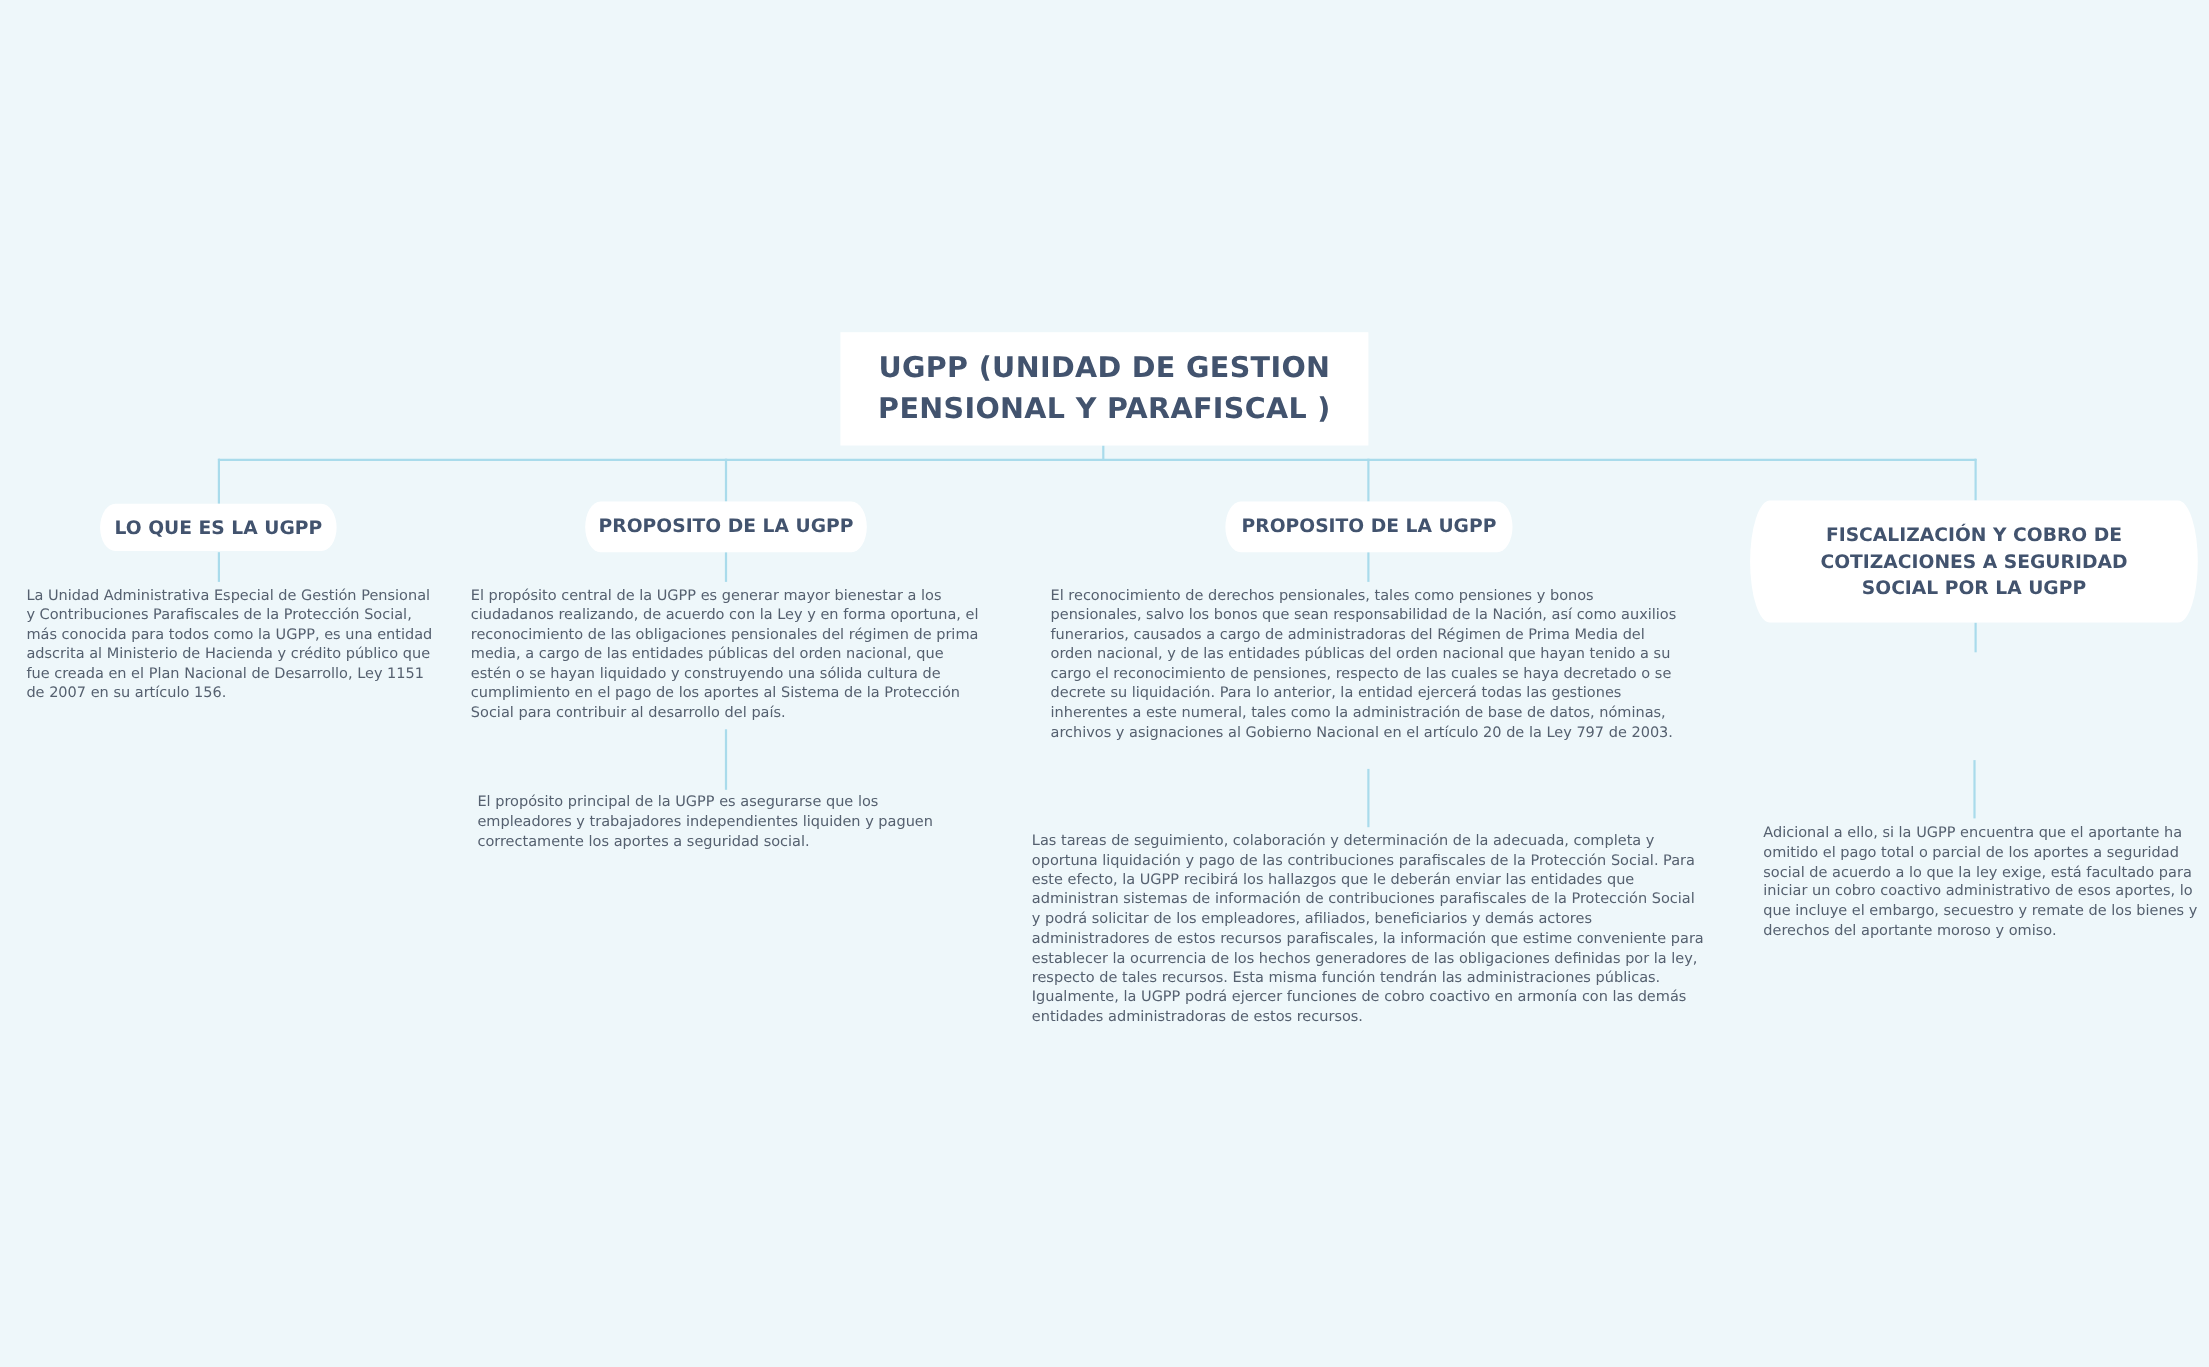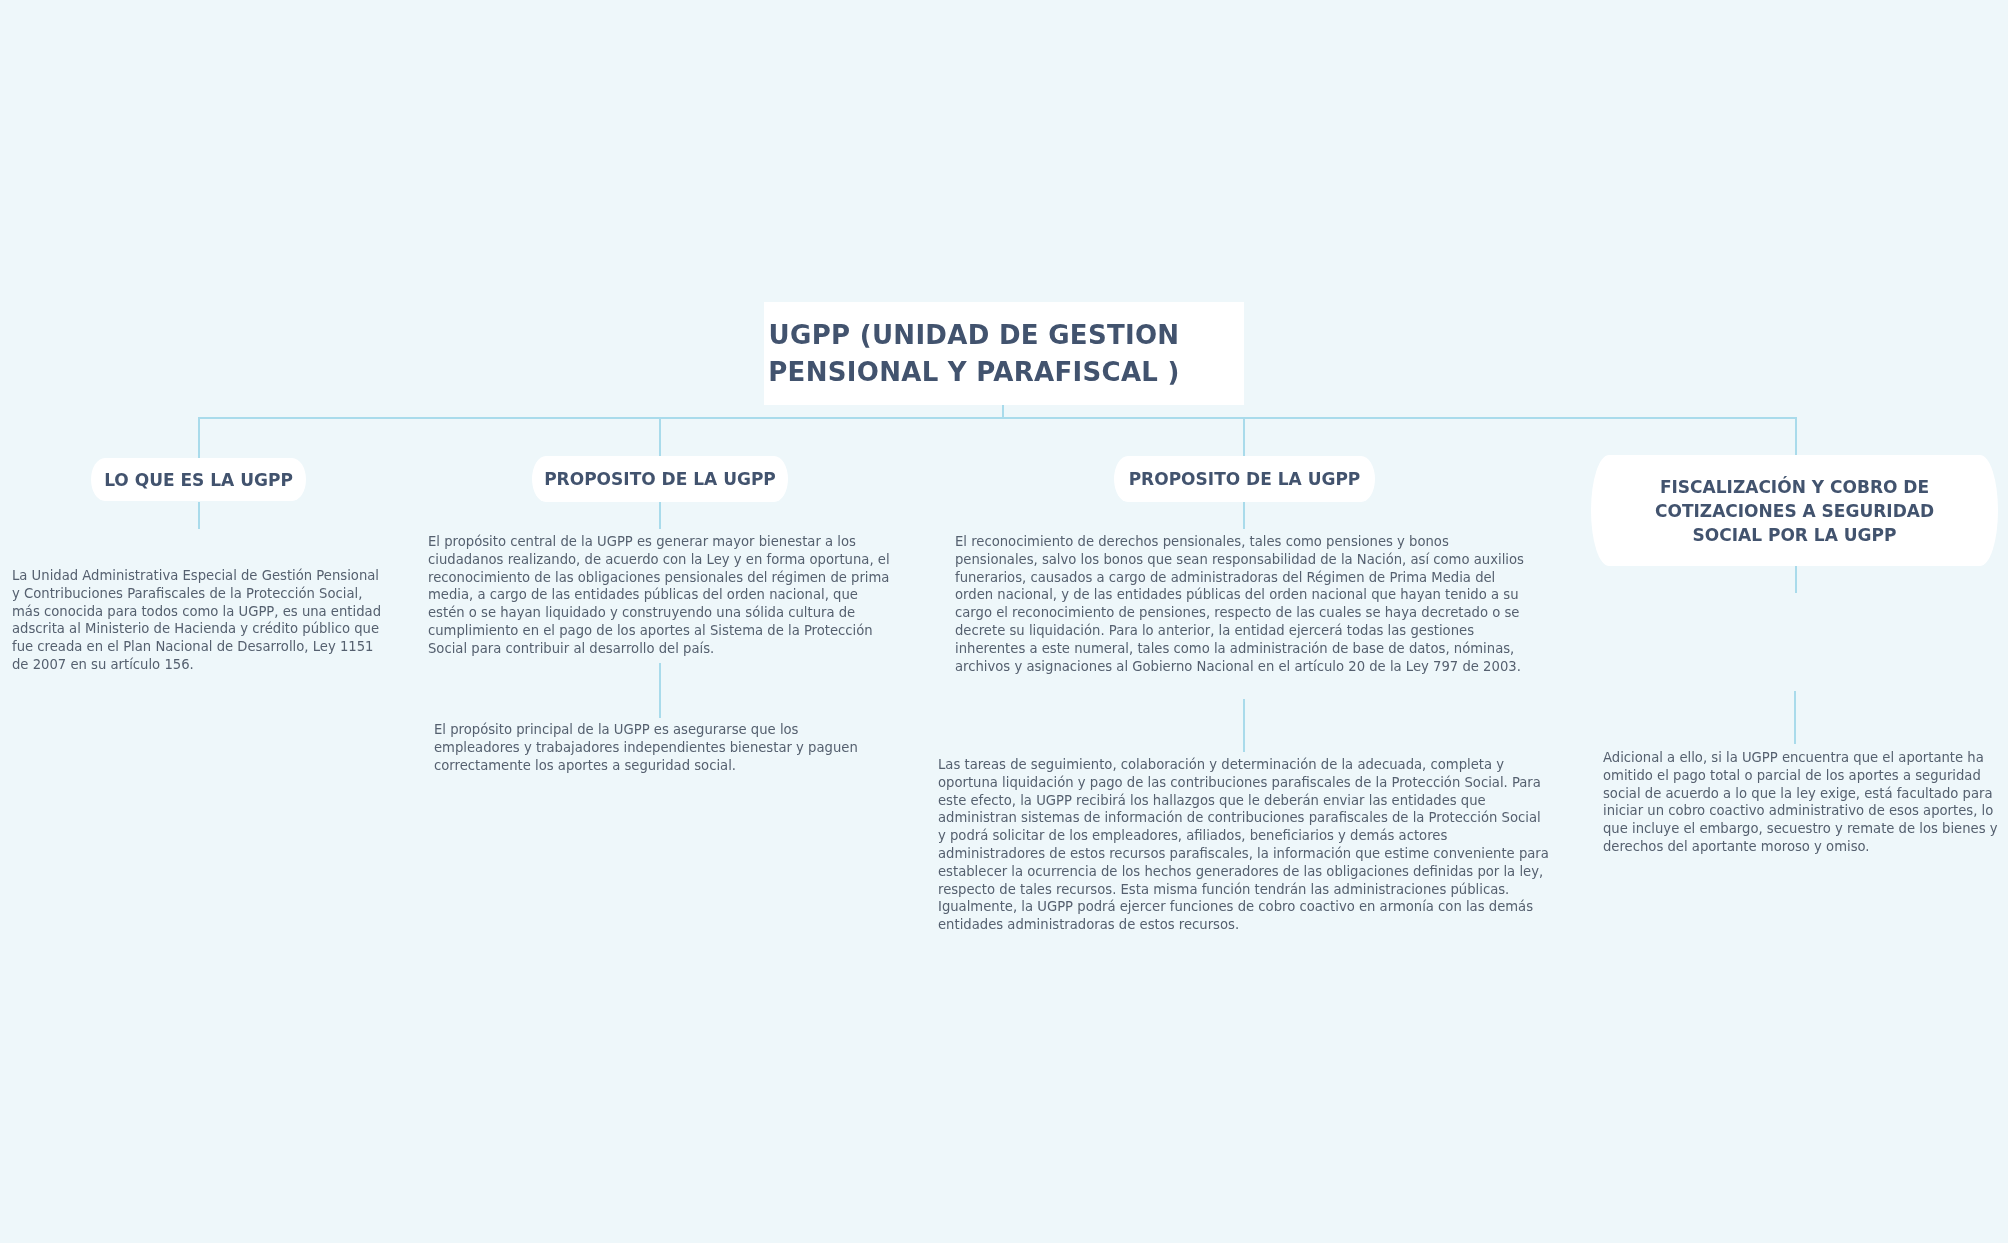--- a/index.html
+++ b/index.html
@@ -8,21 +8,21 @@
     background: #eef7fa;
     position: relative;
     overflow: hidden;
     font-family: "DejaVu Sans", "Liberation Sans", sans-serif;
     color: #4b5668;
   }
   .canvas { position: absolute; left: 0; top: 0; width: 2008px; height: 1243px; }
   .root {
     position: absolute; left: 764px; top: 302px; width: 480px; height: 103px;
     background: #ffffff;
-    display: flex; align-items: center; 
+    display: flex; align-items: center; justify-content: center;
     box-sizing: border-box;
   }
   .root-title {
     font-family: "DejaVu Sans", sans-serif;
     font-weight: bold; font-size: 26px; line-height: 37px;
     color: #42536e; text-align: center; letter-spacing: 0.3px;
     width: 420px;
   }
   .topic {
     position: absolute; background: #ffffff;
@@ -63,27 +63,27 @@
   <div class="line" style="left:1795px; top:566px; width:2px; height:27px;"></div>
   <div class="line" style="left:1794px; top:691px; width:2px; height:53px;"></div>
 
   <div class="root">
     <div class="root-title">UGPP (UNIDAD DE GESTION PENSIONAL Y PARAFISCAL )</div>
   </div>
 
   <div class="topic" style="left:91px; top:458px; width:215px; height:43px;">
     <div class="topic-label">LO QUE ES LA UGPP</div>
   </div>
-  <div class="note" style="left:12px; top:533px; width:370px;margin-top:34px;">La Unidad Administrativa Especial de Gestión Pensional y Contribuciones Parafiscales de la Protección Social, más conocida para todos como la UGPP, es una entidad adscrita al Ministerio de Hacienda y crédito público que fue creada en el Plan Nacional de Desarrollo, Ley 1151 de 2007 en su artículo 156.</div>
+  <div class="note" style="left:24px; top:533px; width:370px;">La Unidad Administrativa Especial de Gestión Pensional y Contribuciones Parafiscales de la Protección Social, más conocida para todos como la UGPP, es una entidad adscrita al Ministerio de Hacienda y crédito público que fue creada en el Plan Nacional de Desarrollo, Ley 1151 de 2007 en su artículo 156.</div>
 
   <div class="topic" style="left:532px; top:456px; width:256px; height:46px;">
     <div class="topic-label">PROPOSITO DE LA UGPP</div>
   </div>
   <div class="note" style="left:428px; top:533px; width:466px;">El propósito central de la UGPP es generar mayor bienestar a los ciudadanos realizando, de acuerdo con la Ley y en forma oportuna, el reconocimiento de las obligaciones pensionales del régimen de prima media, a cargo de las entidades públicas del orden nacional, que estén o se hayan liquidado y construyendo una sólida cultura de cumplimiento en el pago de los aportes al Sistema de la Protección Social para contribuir al desarrollo del país.</div>
-  <div class="note" style="left:434px; top:721px; width:450px;">El propósito principal de la UGPP es asegurarse que los empleadores y trabajadores independientes bienestar y paguen correctamente los aportes a seguridad social.</div>
+  <div class="note" style="left:434px; top:721px; width:450px;">El propósito principal de la UGPP es asegurarse que los empleadores y trabajadores independientes liquiden y paguen correctamente los aportes a seguridad social.</div>
 
   <div class="topic" style="left:1114px; top:456px; width:261px; height:46px;">
     <div class="topic-label">PROPOSITO DE LA UGPP</div>
   </div>
   <div class="note" style="left:955px; top:533px; width:575px;">El reconocimiento de derechos pensionales, tales como pensiones y bonos pensionales, salvo los bonos que sean responsabilidad de la Nación, así como auxilios funerarios, causados a cargo de administradoras del Régimen de Prima Media del orden nacional, y de las entidades públicas del orden nacional que hayan tenido a su cargo el reconocimiento de pensiones, respecto de las cuales se haya decretado o se decrete su liquidación. Para lo anterior, la entidad ejercerá todas las gestiones inherentes a este numeral, tales como la administración de base de datos, nóminas, archivos y asignaciones al Gobierno Nacional en el artículo 20 de la Ley 797 de 2003.</div>
   <div class="note" style="left:938px; top:756px; width:612px;">Las tareas de seguimiento, colaboración y determinación de la adecuada, completa y oportuna liquidación y pago de las contribuciones parafiscales de la Protección Social. Para este efecto, la UGPP recibirá los hallazgos que le deberán enviar las entidades que administran sistemas de información de contribuciones parafiscales de la Protección Social y podrá solicitar de los empleadores, afiliados, beneficiarios y demás actores administradores de estos recursos parafiscales, la información que estime conveniente para establecer la ocurrencia de los hechos generadores de las obligaciones definidas por la ley, respecto de tales recursos. Esta misma función tendrán las administraciones públicas. Igualmente, la UGPP podrá ejercer funciones de cobro coactivo en armonía con las demás entidades administradoras de estos recursos.</div>
 
   <div class="topic" style="left:1591px; top:455px; width:407px; height:111px; border-radius:18px / 50%;">
     <div class="topic-label" style="width:350px;">FISCALIZACIÓN Y COBRO DE COTIZACIONES A SEGURIDAD SOCIAL POR LA UGPP</div>
   </div>

